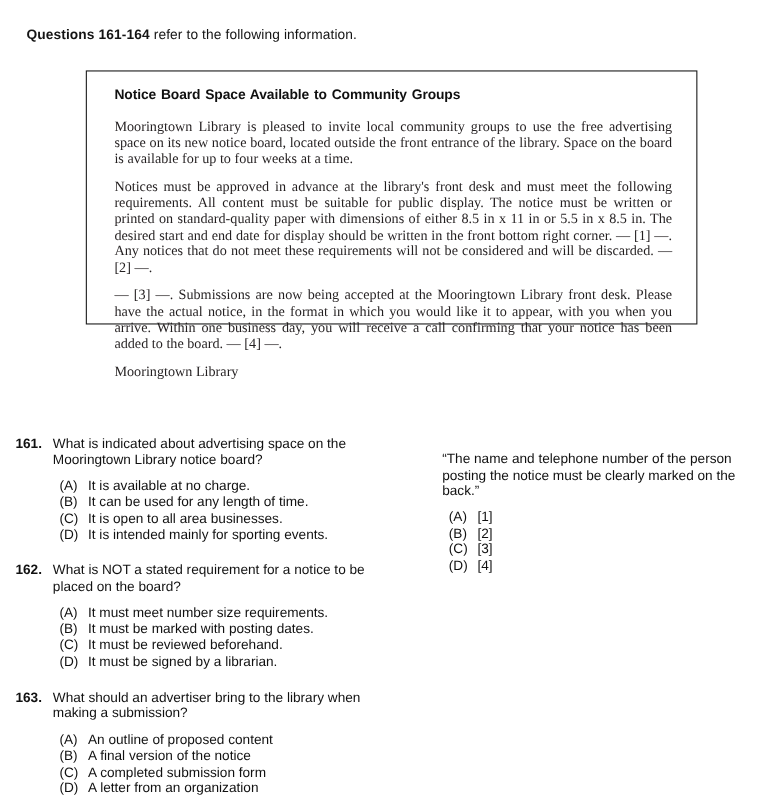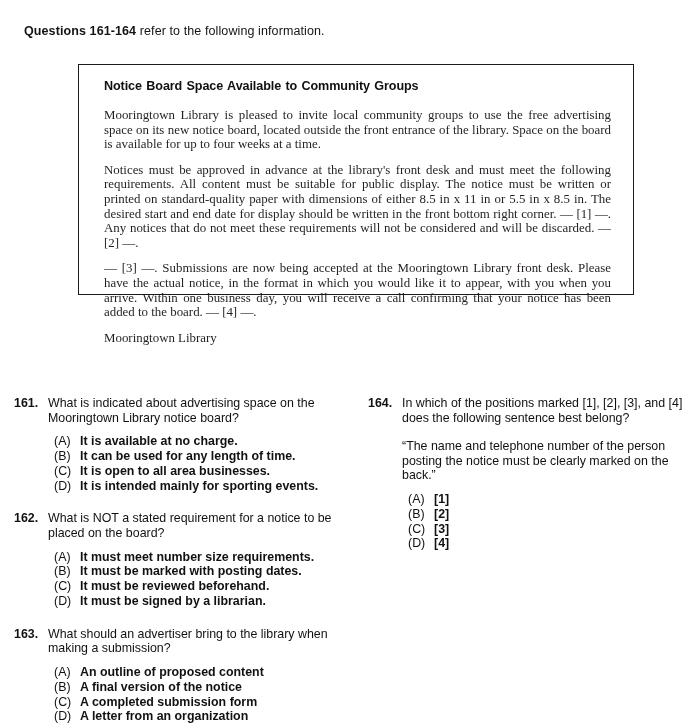--- a/index.html
+++ b/index.html
@@ -118,21 +118,20 @@
     font-size: 12.4px;
     line-height: 14.8px;
     color: #111;
   }
   .choice-letter {
     flex: 0 0 26px;
     width: 26px;
   }
   .choice-text {
     flex: 1 1 auto;
-    font-weight: bold;
   }
 </style>
 </head>
 <body>
 
 <div class="questions-heading">
   <span class="q-range">Questions 161-164</span><span> refer to the following information.</span>
 </div>
 
 <div class="notice-box">
@@ -224,24 +223,20 @@
         <span class="choice-text">A letter from an organization</span>
       </div>
     </div>
   </div>
 
 </div>
 
 <div class="col col-right">
 
   <div class="question-block">
-    <div class="q-row">
-      <div class="q-num">164.</div>
-      <div class="q-stem">In which of the positions marked [1], [2], [3], and [4] does the following sentence best belong?</div>
-    </div>
     <div class="quote-block">“The name and telephone number of the person posting the notice must be clearly marked on the back.”</div>
     <div class="choices">
       <div class="choice">
         <span class="choice-letter">(A)</span>
         <span class="choice-text">[1]</span>
       </div>
       <div class="choice">
         <span class="choice-letter">(B)</span>
         <span class="choice-text">[2]</span>
       </div>

